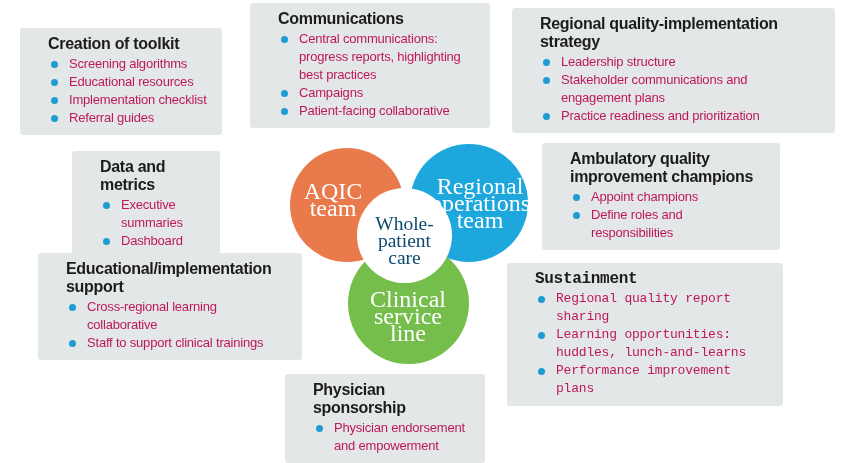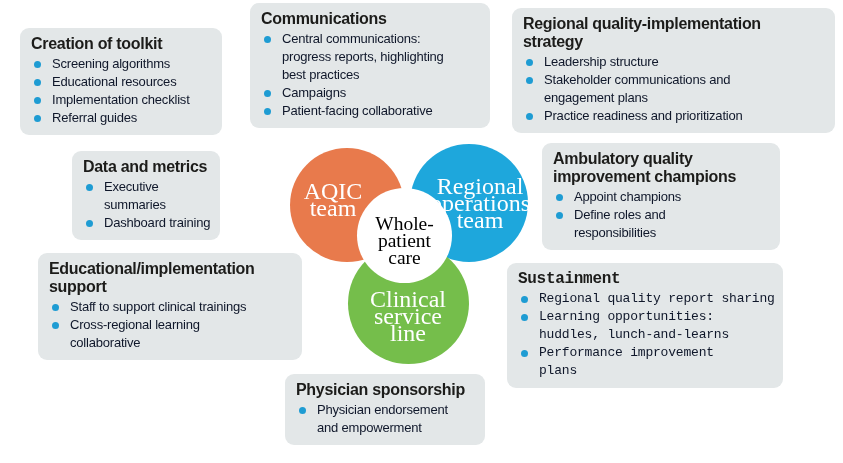--- a/index.html
+++ b/index.html
@@ -2,35 +2,35 @@
 <html style="--box_bg: #E3E7E8; --bullet: #1E9CD3; --orange: #E87A4C; --blue: #1EA7DC; --green: #75BE4B;"><head>
 <meta charset="utf-8">
 <style>
   html,body{margin:0;padding:0;background:#fff;}
   .stage{
     position:relative;width:843px;height:463px;background:#fff;overflow:hidden;
     font-family:"Liberation Sans",sans-serif;color:#3a3a38;
   }
   
   .box{
-    position:absolute;background:var(--box_bg,#E3E7E8);border-radius:9px;
-    padding:7px 8px 8px 11px;box-sizing:border-box;
+    position:absolute;background:var(--box_bg,#E3E7E8);border-radius:3px;
+    padding:7px 8px 8px 28px;box-sizing:border-box;
   }
   .box h3{
     margin:0 0 2px 0;font-size:16px;line-height:18px;font-weight:bold;
     color:#1c1c1a;letter-spacing:-0.3px;white-space:pre-line;
   }
   .box ul{list-style:none;margin:0;padding:0;}
   .box li{display:flex;align-items:flex-start;line-height:18px;}
   .box .dot{
     flex:0 0 auto;width:7px;height:7px;border-radius:50%;
     background:var(--bullet,#1E9CD3);margin:5.5px 11px 0 3px;
   }
   .box .txt{
-    font-size:13px;letter-spacing:-0.2px;white-space:pre-line;color:#0f172a;
+    font-size:13px;letter-spacing:-0.2px;white-space:pre-line;color:#be185d;
   }
   #box-0{left:20px;top:28px;width:202px;}
   #box-1{left:250px;top:3px;width:240px;}
   #box-2{left:512px;top:8px;width:323px;}
   #box-3{left:72px;top:151px;width:148px;}
   #box-4{left:542px;top:143px;width:238px;}
   #box-5{left:38px;top:253px;width:264px;}
   #box-6{left:507px;top:263px;width:276px;font-family:Liberation Mono, monospace;}
   #box-7{left:285px;top:374px;width:200px;}
   
@@ -40,21 +40,21 @@
   #circle-clinical{left:348px;top:243px;width:121px;height:121px;background:var(--green,#75BE4B);z-index:2;}
   #circle-center{left:357px;top:188px;width:95px;height:95px;background:#ffffff;z-index:3;}
   .circle-label{
     position:absolute;z-index:4;display:flex;align-items:center;justify-content:center;
     text-align:center;font-family:"Liberation Serif",serif;white-space:pre-line;
     color:#ffffff;font-size:24px;line-height:17px;
   }
   #label-aqic{left:283px;top:172px;width:100px;height:56px;}
   #label-regional{left:430px;top:176px;width:100px;height:54px;}
   #label-clinical{left:358px;top:290px;width:100px;height:52px;}
-  #label-center{left:354px;top:213px;width:101px;height:54px;color:#000000;font-size:19.5px;}
+  #label-center{left:354px;top:213px;width:101px;height:54px;color:#0c4a6e;font-size:19.5px;}
 </style>
 </head>
 <body>
 
 <div class="stage">
 
   <div class="box" id="box-0">
     <h3>Creation of toolkit</h3>
     <ul>
         <li>
@@ -145,26 +145,26 @@
         </li>
       </ul>
   </div>
 
   <div class="box" id="box-5">
     <h3>Educational/implementation
 support</h3>
     <ul>
         <li>
           <span class="dot"></span>
-          <span class="txt">Staff to support clinical trainings</span>
-        </li>
-        <li>
-          <span class="dot"></span>
           <span class="txt">Cross-regional learning
 collaborative</span>
+        </li>
+        <li>
+          <span class="dot"></span>
+          <span class="txt">Staff to support clinical trainings</span>
         </li>
       </ul>
   </div>
 
   <div class="box" id="box-6">
     <h3>Sustainment</h3>
     <ul>
         <li>
           <span class="dot"></span>
           <span class="txt">Regional quality report sharing</span>

